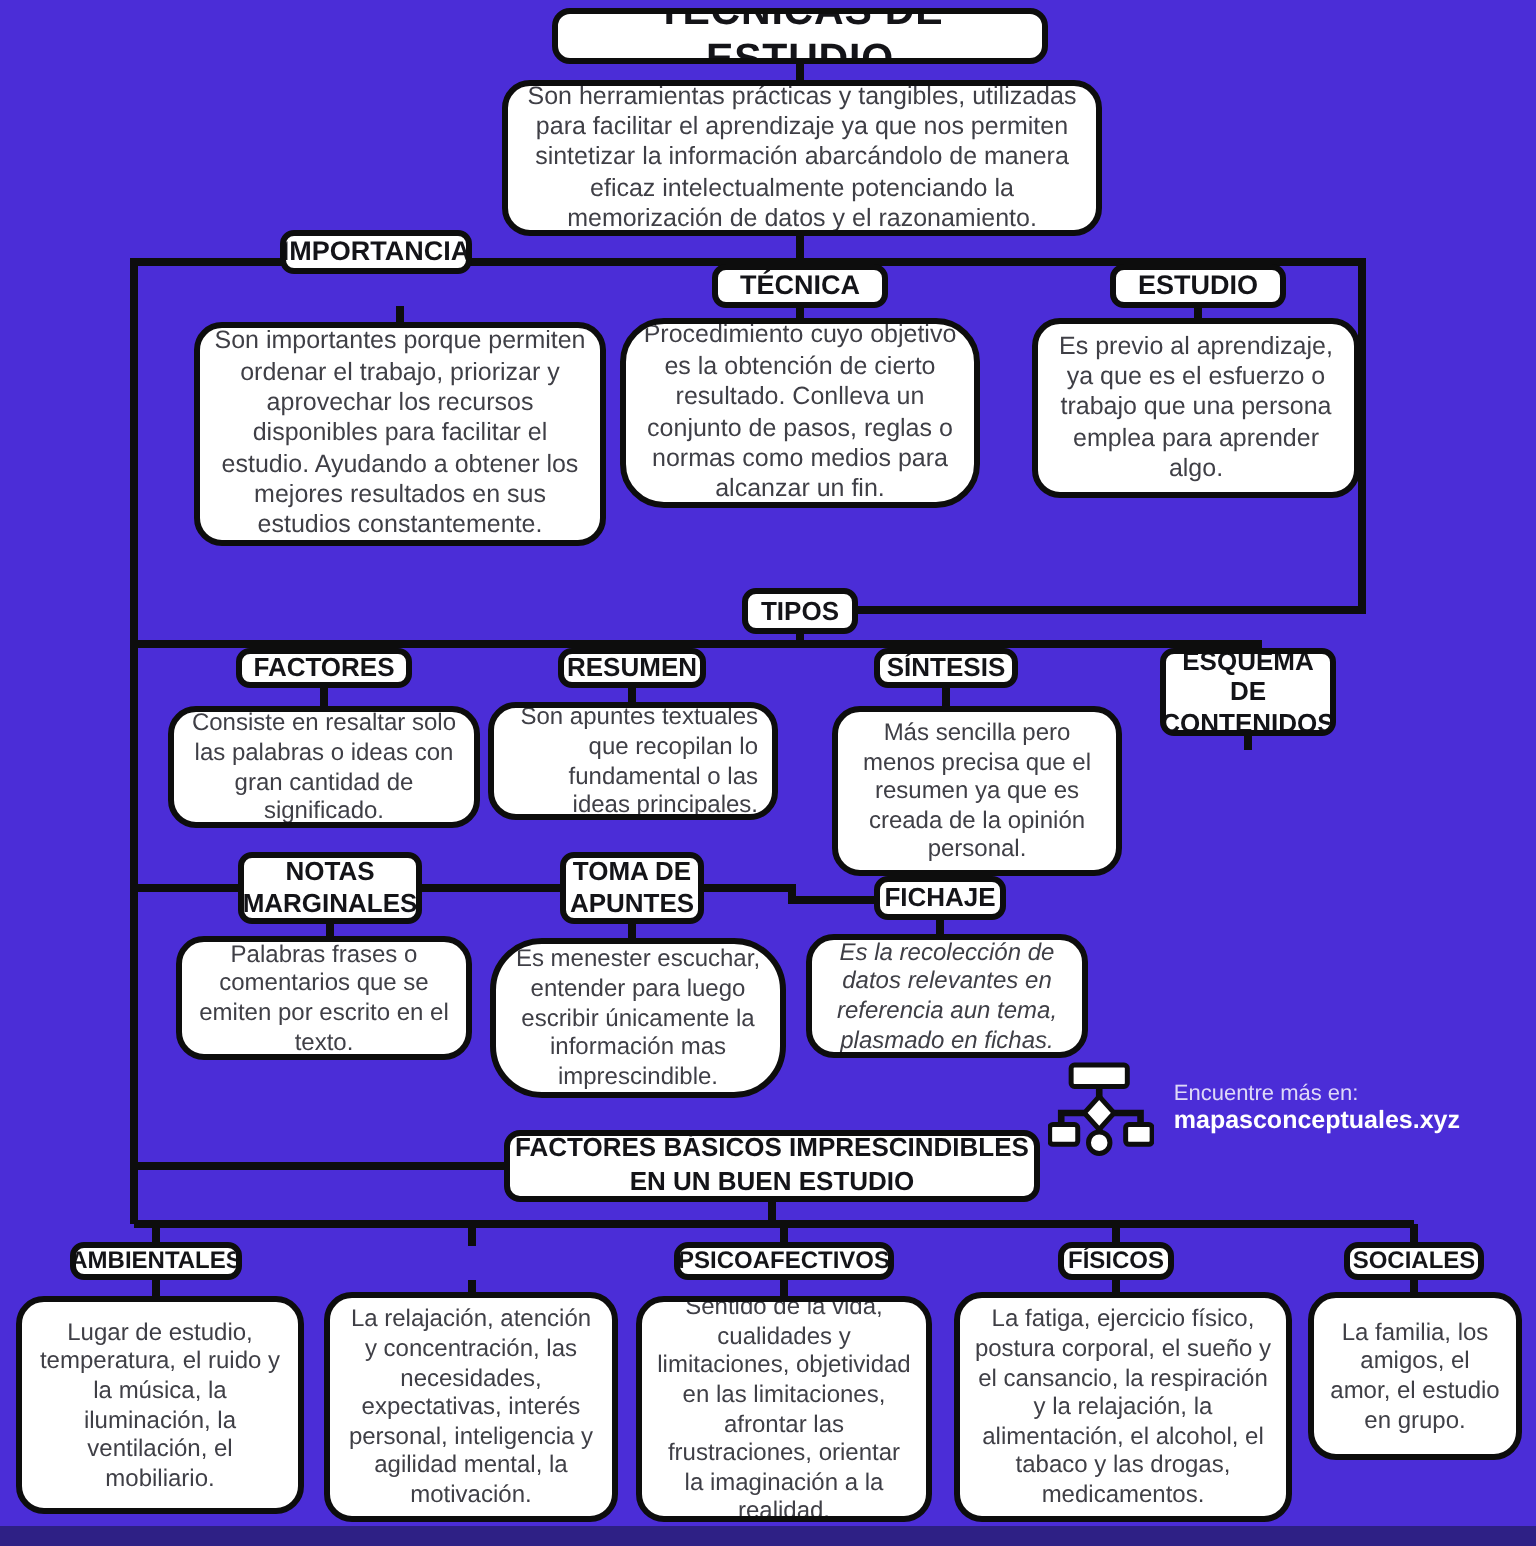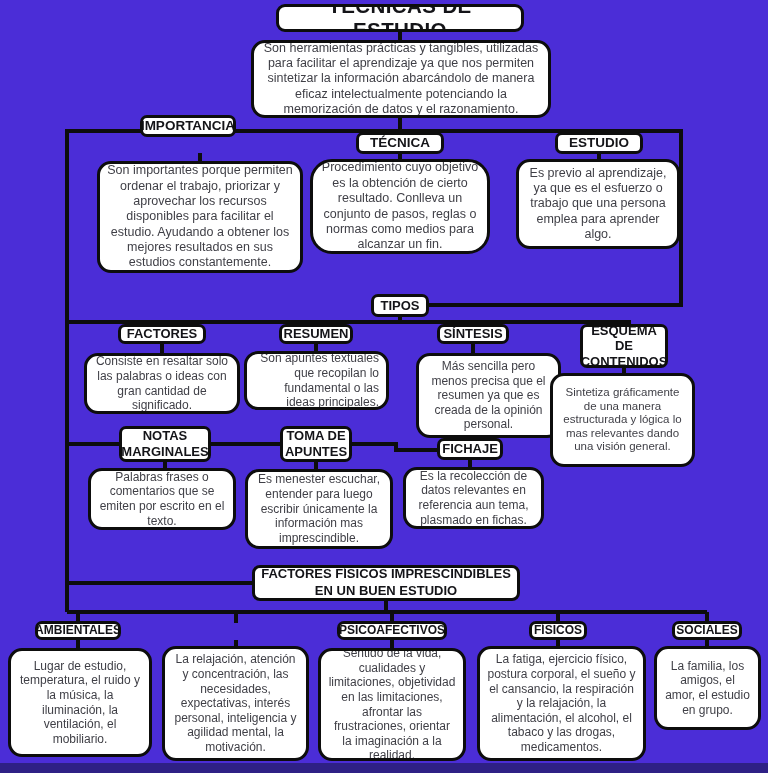--- a/index.html
+++ b/index.html
@@ -90,33 +90,53 @@
   <div class="node label-box" style="left:118px;top:324px;width:88px;height:20px;">FACTORES</div>
   <div class="node text-box small-text" style="left:84px;top:353px;width:156px;height:61px;">Consiste en resaltar solo las palabras o ideas con gran cantidad de significado.</div>
 
   <div class="node label-box" style="left:279px;top:324px;width:74px;height:20px;">RESUMEN</div>
   <div class="node text-box small-text" style="left:244px;top:351px;width:145px;height:59px;text-align:right;">Son apuntes textuales que recopilan lo fundamental o las ideas principales.</div>
 
   <div class="node label-box" style="left:437px;top:324px;width:72px;height:20px;">SÍNTESIS</div>
   <div class="node text-box small-text" style="left:416px;top:353px;width:145px;height:85px;">Más sencilla pero menos precisa que el resumen ya que es creada de la opinión personal.</div>
 
   <div class="node label-box" style="left:580px;top:324px;width:88px;height:44px;">ESQUEMA DE CONTENIDOS</div>
-  <div class="node text-box tiny-text" style="left:550px;top:373px;width:145px;height:94px;">Sintetiza gráficamente de una manera estructurada y lógica lo mas relevantes dando una visión general.</div>
 
   <div class="node label-box" style="left:119px;top:426px;width:92px;height:36px;">NOTAS MARGINALES</div>
   <div class="node text-box small-text" style="left:88px;top:468px;width:148px;height:62px;">Palabras frases o comentarios que se emiten por escrito en el texto.</div>
 
   <div class="node label-box" style="left:280px;top:426px;width:72px;height:36px;">TOMA DE APUNTES</div>
-  <div class="node text-box small-text" style="left:245px;top:469px;width:148px;height:80px;">Es menester escuchar, entender para luego escribir únicamente la información mas imprescindible.</div>
+  <div class="node text-box small-text" style="left:245px;top:469px;width:148px;height:80px;border-radius:26px;">Es menester escuchar, entender para luego escribir únicamente la información mas imprescindible.</div>
 
   <div class="node label-box" style="left:437px;top:438px;width:66px;height:22px;">FICHAJE</div>
-  <div class="node text-box small-text" style="left:403px;top:467px;width:141px;height:62px;">Es la recolección de datos relevantes en referencia aun tema, plasmado en fichas.</div>
+  <div class="node text-box small-text" style="left:403px;top:467px;width:141px;height:62px;font-style:italic;">Es la recolección de datos relevantes en referencia aun tema, plasmado en fichas.</div>
 
+  <div class="watermark">
+    <svg width="64" height="56" viewBox="0 0 64 56" xmlns="http://www.w3.org/2000/svg">
+      <g stroke="var(--connector)" stroke-width="4" fill="none">
+        <path d="M31 15 V22"></path>
+        <path d="M22 31 H8 V40"></path>
+        <path d="M40 31 H56 V40"></path>
+        <path d="M31 40 V45"></path>
+      </g>
+      <g stroke="var(--connector)" stroke-width="3" fill="var(--box-fill)">
+        <rect x="14" y="2" width="34" height="13" rx="2"></rect>
+        <path d="M31 21 L40 31 L31 41 L22 31 Z"></path>
+        <rect x="1" y="38" width="17" height="12" rx="2"></rect>
+        <rect x="47" y="38" width="16" height="12" rx="2"></rect>
+        <circle cx="31" cy="49" r="6.5"></circle>
+      </g>
+    </svg>
+    <div class="wm-text">
+      <div class="wm-prefix">Encuentre más en:</div>
+      <div class="wm-site">mapasconceptuales.xyz</div>
+    </div>
+  </div>
 
-  <div class="node factores" style="left:252px;top:565px;width:268px;height:36px;">FACTORES FÍSICOS IMPRESCINDIBLES EN UN BUEN ESTUDIO</div>
+  <div class="node factores" style="left:252px;top:565px;width:268px;height:36px;">FACTORES BÁSICOS IMPRESCINDIBLES EN UN BUEN ESTUDIO</div>
 
   <div class="node label-box" style="left:35px;top:621px;width:86px;height:19px;font-size:12px;">AMBIENTALES</div>
   <div class="node text-box small-text" style="left:8px;top:648px;width:144px;height:109px;">Lugar de estudio, temperatura, el ruido y la música, la iluminación, la ventilación, el mobiliario.</div>
 
   <div class="node label-box" style="left:200px;top:621px;width:72px;height:19px;font-size:12px;margin-top:30px;">INTERNOS</div>
   <div class="node text-box small-text" style="left:162px;top:646px;width:147px;height:115px;">La relajación, atención y concentración, las necesidades, expectativas, interés personal, inteligencia y agilidad mental, la motivación.</div>
 
   <div class="node label-box" style="left:337px;top:621px;width:110px;height:19px;font-size:12px;">PSICOAFECTIVOS</div>
   <div class="node text-box small-text" style="left:318px;top:648px;width:148px;height:113px;">Sentido de la vida, cualidades y limitaciones, objetividad en las limitaciones, afrontar las frustraciones, orientar la imaginación a la realidad.</div>
 

